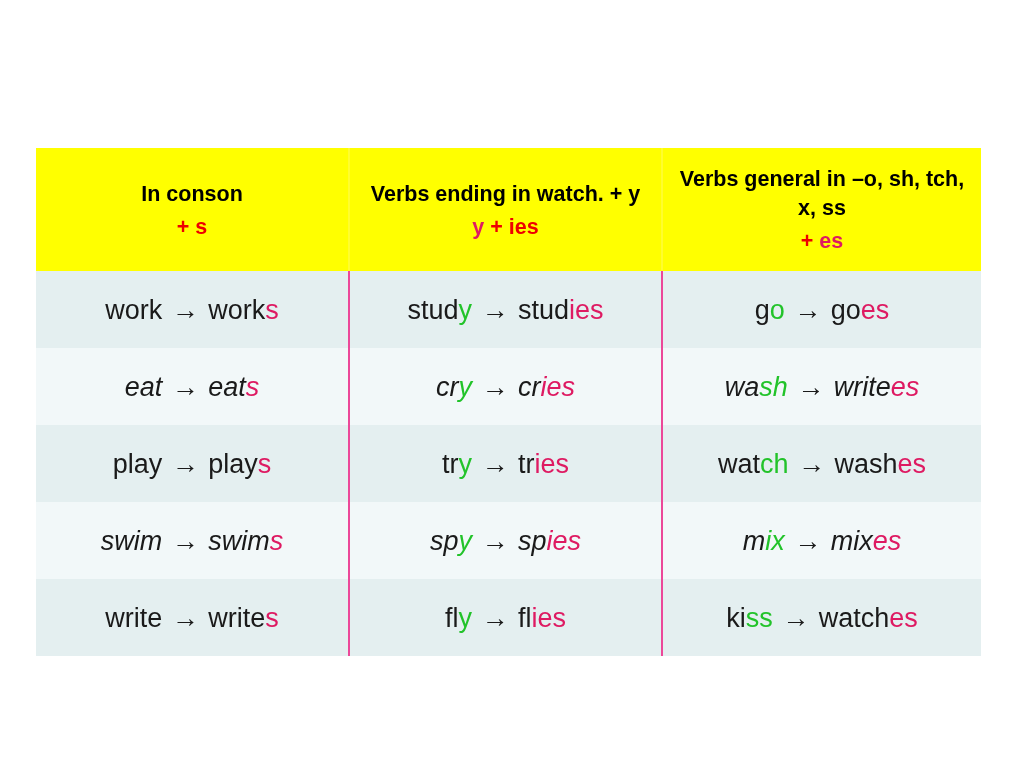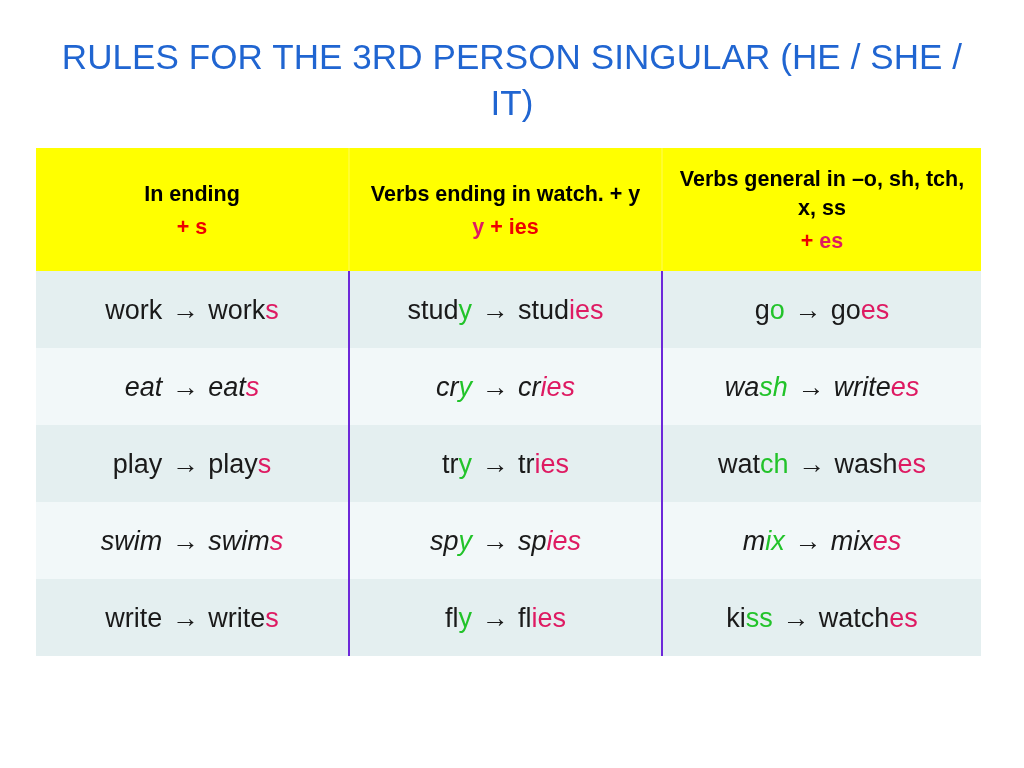--- a/index.html
+++ b/index.html
@@ -73,53 +73,52 @@
 
   .verb-table td {
     font-family: "Liberation Sans", sans-serif;
     font-size: 27px;
     line-height: 34px;
     color: #1a1a1a;
     text-align: center;
     vertical-align: middle;
     height: 77px;
     padding: 0 6px;
-    border-right: 2px solid #6d28d9;
+    border-right: 2px solid #ec4899;
     box-sizing: border-box;
     white-space: nowrap;
   }
   .verb-table td:last-child { border-right: none; }
 
   .verb-table tbody tr.row-odd  td { background: #E4EFF0; }
   .verb-table tbody tr.row-even td { background: #F2F8F9; font-style: italic; }
 
   
   .c-red     { color: #EE0000; }
   .c-pink    { color: #DE1A62; }
   .c-green   { color: #22C32A; }
   .c-black   { color: #1a1a1a; }
   .arrow     { color: #1a1a1a; padding: 0 2px; }
 </style>
 </head>
 <body>
 
 <div class="slide">
 
-  <div class="slide-title">RULES FOR THE 3RD PERSON SINGULAR (HE / SHE / IT)</div>
 
   <table class="verb-table">
     <colgroup>
       <col class="c1">
         <col class="c2">
         <col class="c3">
     </colgroup>
     <thead>
       <tr>
         <th>
-          <span class="hdr-main">In ending</span>
+          <span class="hdr-main">In conson</span>
           <span class="hdr-rule"><span class="c-red">+ s</span></span>
         </th>
         <th>
           <span class="hdr-main">Verbs ending in watch. + y</span>
           <span class="hdr-rule"><span class="c-pink">y</span><span class="c-red"> + </span><span class="c-red">ies</span></span>
         </th>
         <th>
           <span class="hdr-main">Verbs general in –o, sh, tch, x, ss</span>
           <span class="hdr-rule"><span class="c-red">+ </span><span class="c-pink">es</span></span>
         </th>

